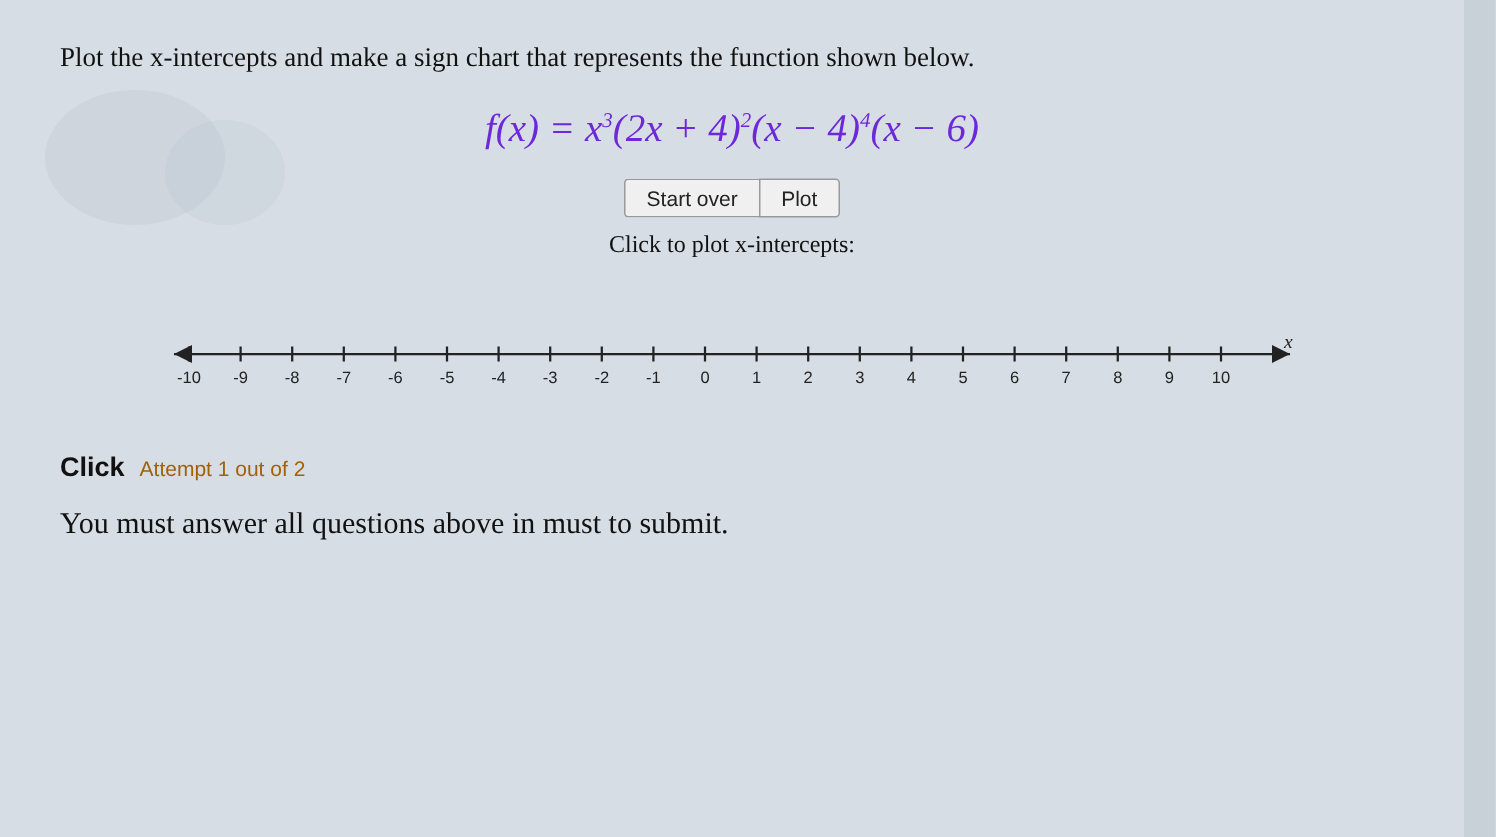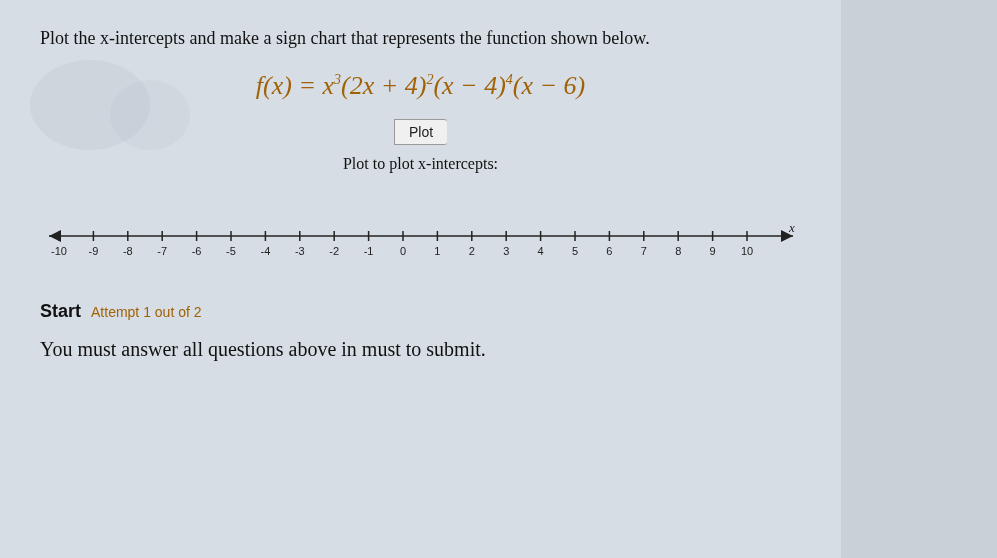--- a/index.html
+++ b/index.html
@@ -8,38 +8,38 @@
       font-family: Georgia, 'Times New Roman', serif;
       background: #c8d0d8;
       width: 997px;
       min-height: 558px;
       display: flex;
       align-items: stretch;
     }
 
     .page-container {
       background: #d6dde4;
-      width: 841px;
+      width: 976px;
       min-height: 558px;
       padding: 28px 40px 30px 40px;
       position: relative;
     }
 
     .question-text {
       font-size: 18px;
       color: #111;
       margin-bottom: 22px;
       font-family: Georgia, serif;
     }
 
     .function-display {
       text-align: center;
       font-size: 26px;
       margin-bottom: 18px;
-      color: #a16207;
+      color: #6d28d9;
       font-style: italic;
       font-family: Georgia, serif;
     }
 
     .function-display sup {
       font-size: 14px;
     }
 
     .button-row {
       display: flex;
@@ -140,24 +140,25 @@
   <div class="bg-blob" style="width:120px;height:90px;top:60px;left:30px;opacity:0.5;"></div>
   <div class="bg-blob" style="width:80px;height:70px;top:80px;left:110px;opacity:0.4;"></div>
 
   <p class="question-text">Plot the x-intercepts and make a sign chart that represents the function shown below.</p>
 
   <div class="function-display">
     <i>f</i>(<i>x</i>) = <i>x</i><sup>3</sup>(2<i>x</i> + 4)<sup>2</sup>(<i>x</i> − 4)<sup>4</sup>(<i>x</i> − 6)
   </div>
 
   <div class="button-row">
+    <button class="btn">Start over</button>
     <button class="btn">Plot</button>
   </div>
 
-  <p class="click-instruction">Plot to plot x-intercepts:</p>
+  <p class="click-instruction">Click to plot x-intercepts:</p>
 
   <div class="number-line-container">
     <div class="number-line-wrapper">
       <svg class="number-line-svg" viewBox="0 0 760 50" xmlns="http://www.w3.org/2000/svg">
 
         <polygon points="8,25 20,19 20,31" fill="#222"></polygon>
 
         <polygon points="752,25 740,19 740,31" fill="#222"></polygon>
 
         <line x1="8" y1="25" x2="752" y2="25" stroke="#222" stroke-width="1.5"></line>
@@ -224,18 +225,18 @@
 
         <line x1="706" y1="20" x2="706" y2="30" stroke="#222" stroke-width="1.5"></line>
         <text x="706" y="44" text-anchor="middle" font-size="11" font-family="Arial" fill="#222">10</text>
 
         <text x="748" y="21" text-anchor="start" font-size="13" font-family="Georgia" fill="#222" font-style="italic">x</text>
       </svg>
     </div>
   </div>
 
   <div class="answer-section">
-    <span class="answer-label">Start</span>
+    <span class="answer-label">Click</span>
     <span class="attempt-text">Attempt 1 out of 2</span>
   </div>
 
   <p class="submit-warning">You must answer all questions above in must to submit.</p>
 </div>
 
 </body></html>

